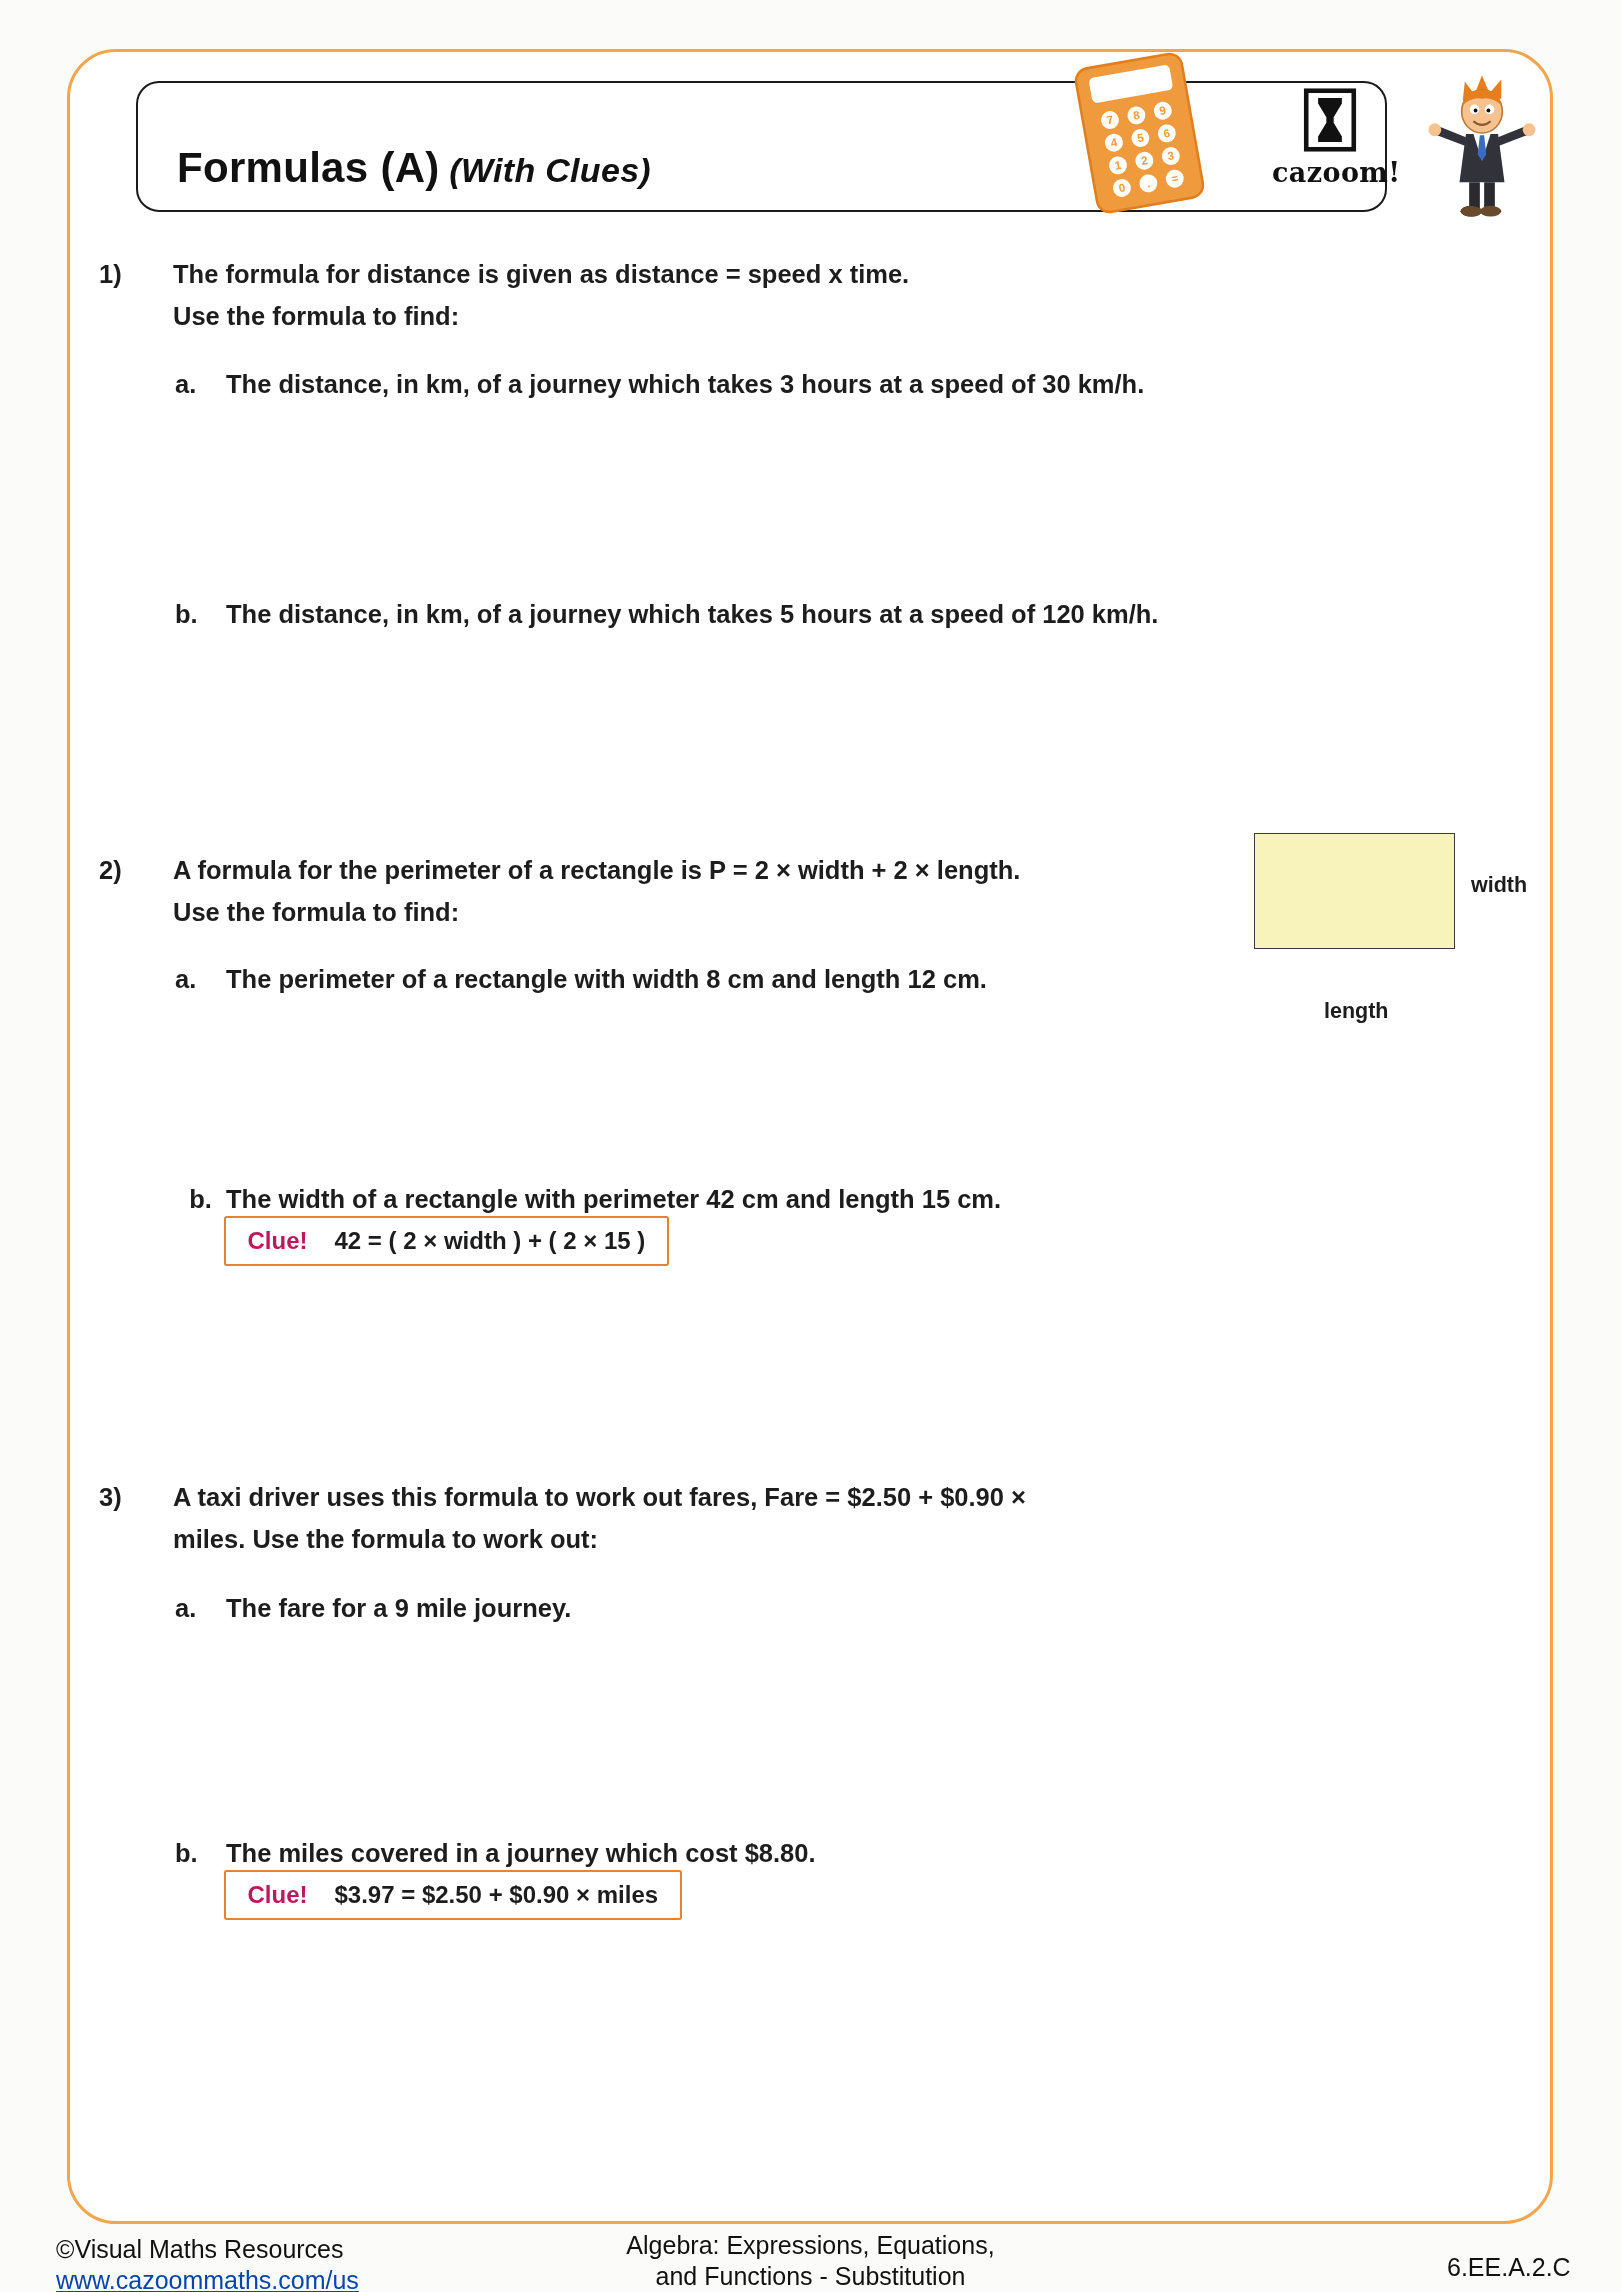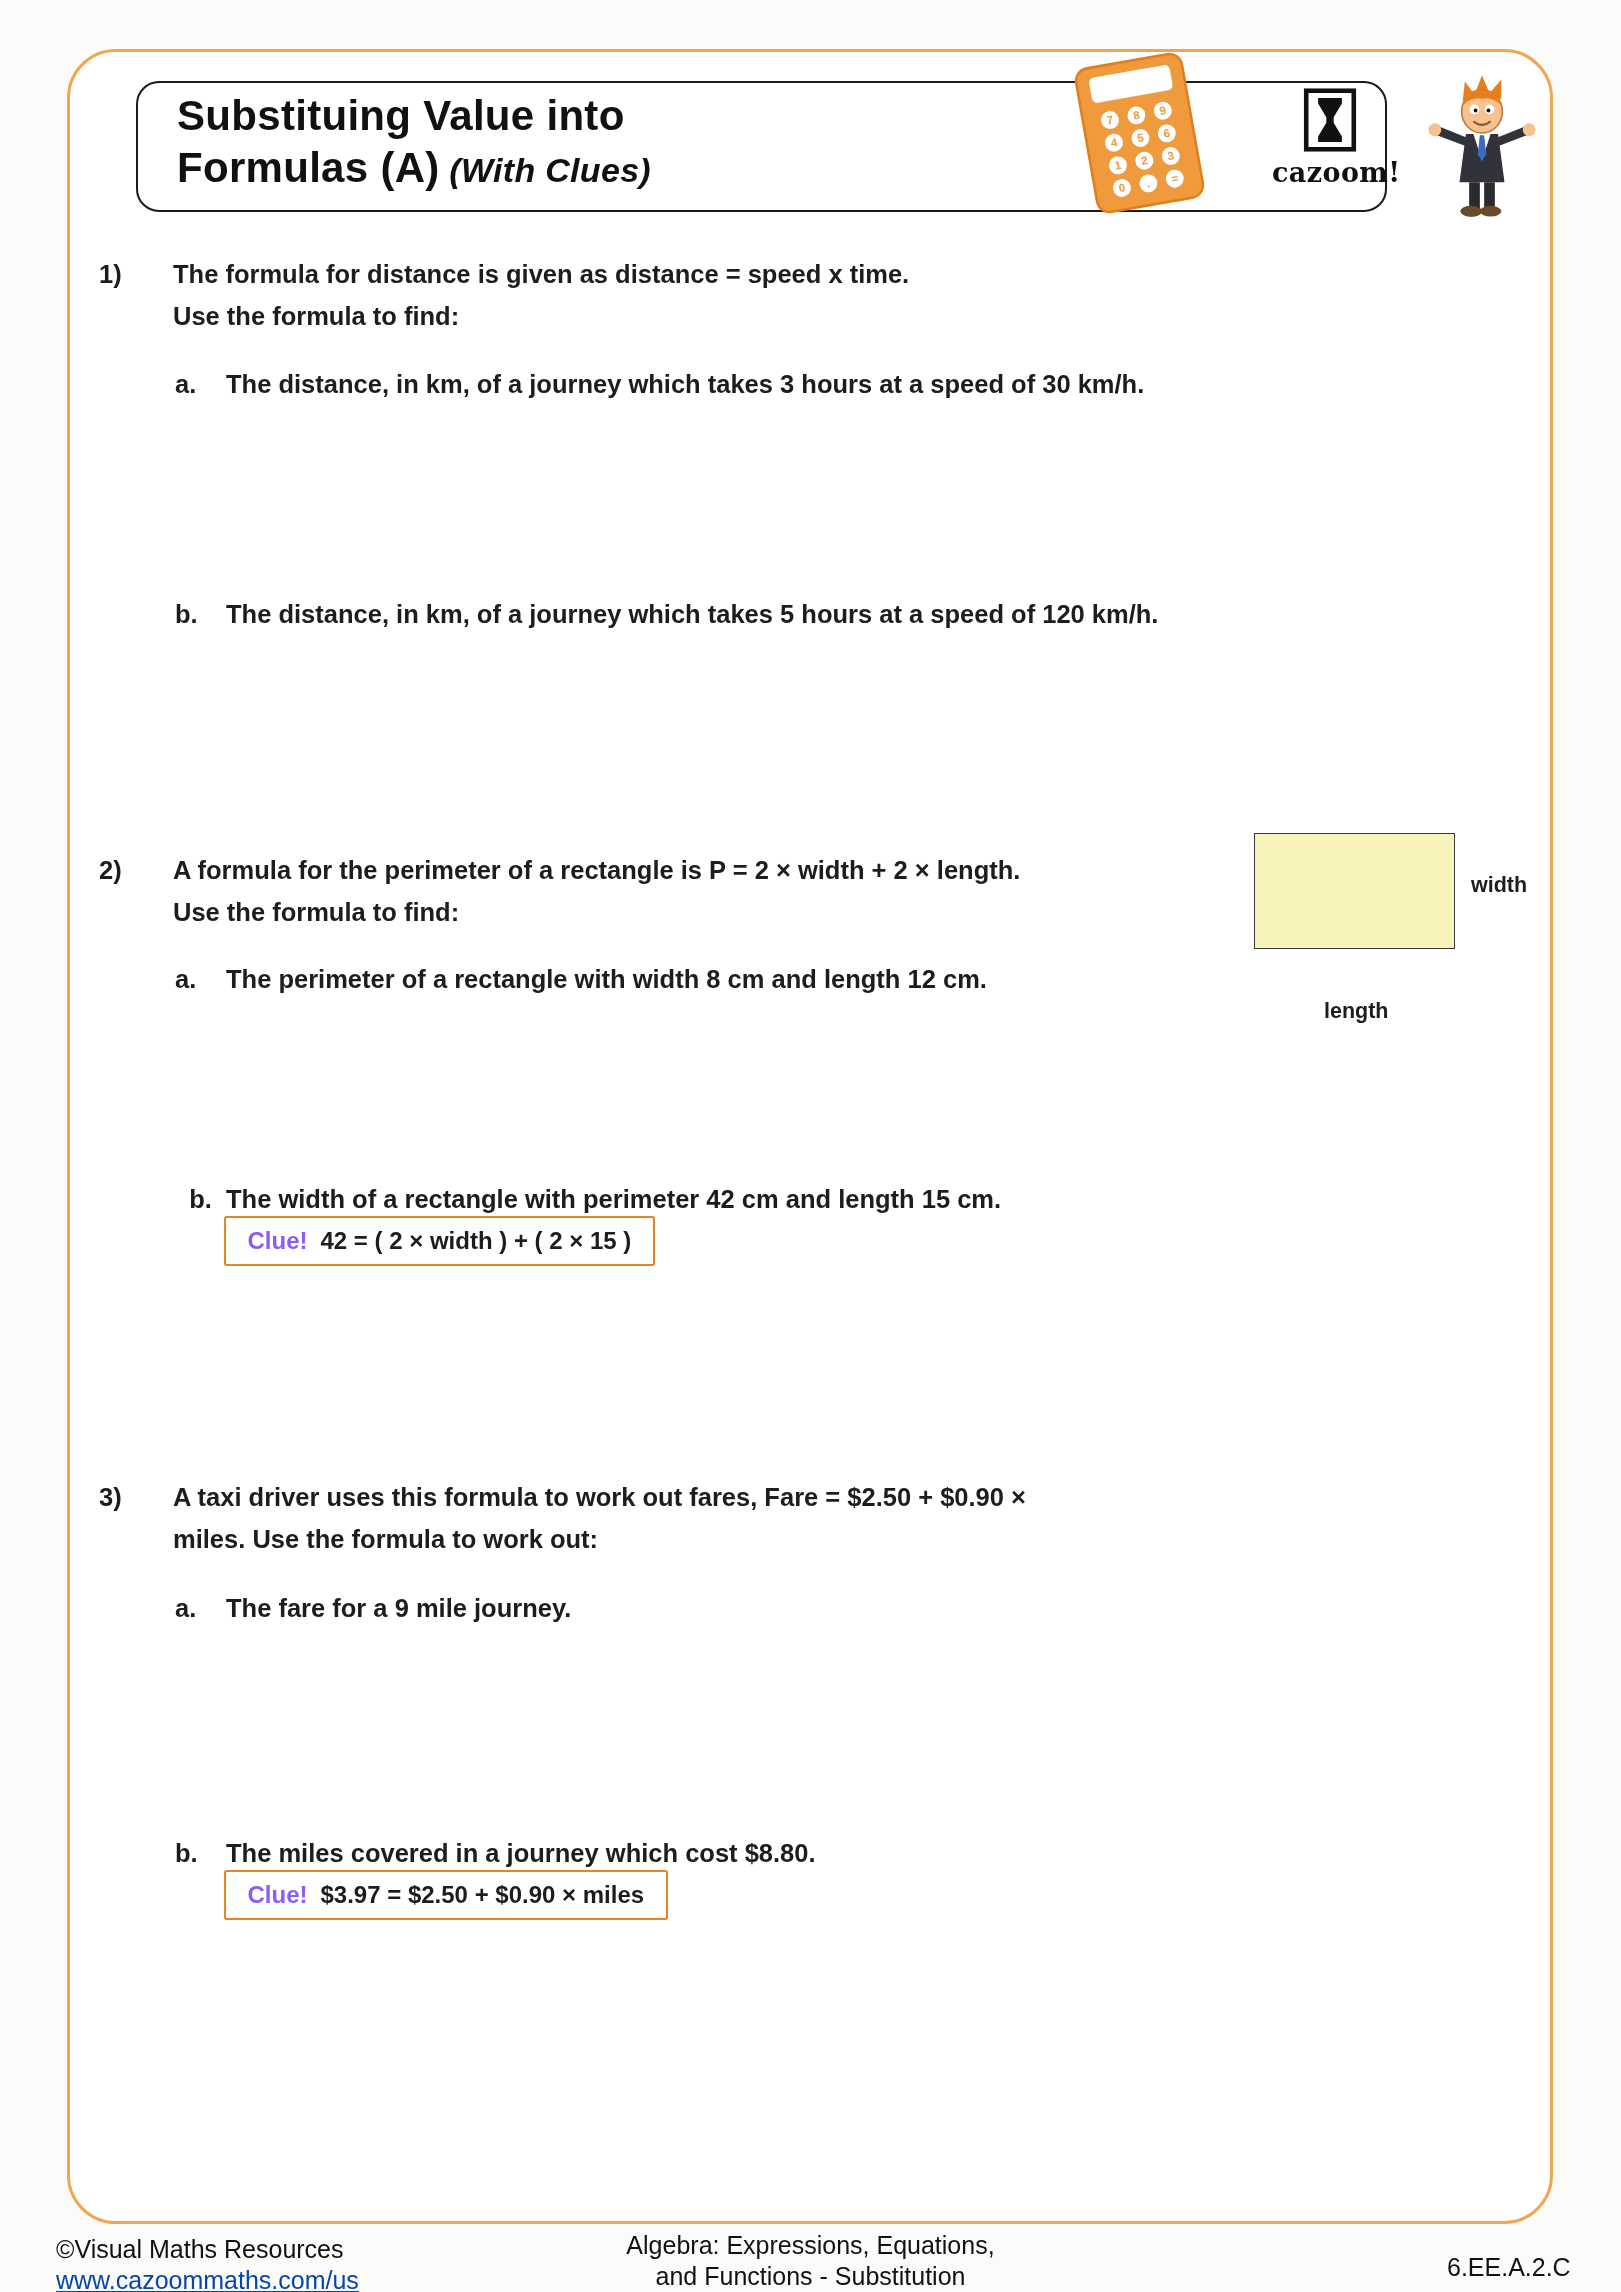--- a/index.html
+++ b/index.html
@@ -25,40 +25,40 @@
   .logo{position:absolute;left:1272px;top:88px;width:116px;text-align:center;}
   .logo-word{font-family:"DejaVu Serif",serif;font-weight:700;font-size:27px;color:#111;margin-top:1.8px;letter-spacing:0.4px;}
   .character{position:absolute;left:1415px;top:73px;width:134px;height:150px;}
   .row{position:absolute;font-weight:700;font-size:25.5px;line-height:42px;color:#1d1d1d;}
   .qnum{width:54px;}
   .part .plabel{display:inline-block;width:51px;}
   .clue{
     position:absolute;border:2.7px solid #e8822b;border-radius:2.7px;background:#fff;
     padding:9px 21.5px;font-weight:700;font-size:24px;white-space:nowrap;
   }
-  .clue .clue-label{color:#8b5cf6;margin-right:13px;}
+  .clue .clue-label{color:#be185d;margin-right:27px;}
   .diagram-rect{
     position:absolute;left:1254px;top:833px;width:199px;height:114px;
     background:#f8f3ba;border:1.8px solid #3a3a3a;
   }
   .diagram-label{position:absolute;font-weight:700;font-size:21.5px;color:#1d1d1d;}
   .footer-text{position:absolute;font-size:25px;font-weight:400;color:#111;line-height:31px;}
   a.link{color:#0645ad;text-decoration:underline;font-size:25px;}
   .center{text-align:center;}
 </style>
 </head>
 <body>
 
 <div>
 
   <div class="frame"></div>
 
   <div class="title-box">
     <div class="title-text">
-      <span>Substituing Value into</span><br>
+      <br>
       <span>Formulas (A)</span><span class="title-suffix"> (With Clues)</span>
     </div>
   </div>
 
   <div class="calc">
     <svg viewBox="0 0 90 120" width="115" height="154">
       <rect x="3" y="3" width="84" height="114" rx="10" fill="#f09a3e" stroke="#e07f1e" stroke-width="2"></rect>
       <rect x="13" y="11" width="64" height="20" rx="4" fill="#ffffff"></rect>
       <g fill="#ffffff">
         <circle cx="24" cy="46" r="7"></circle>

